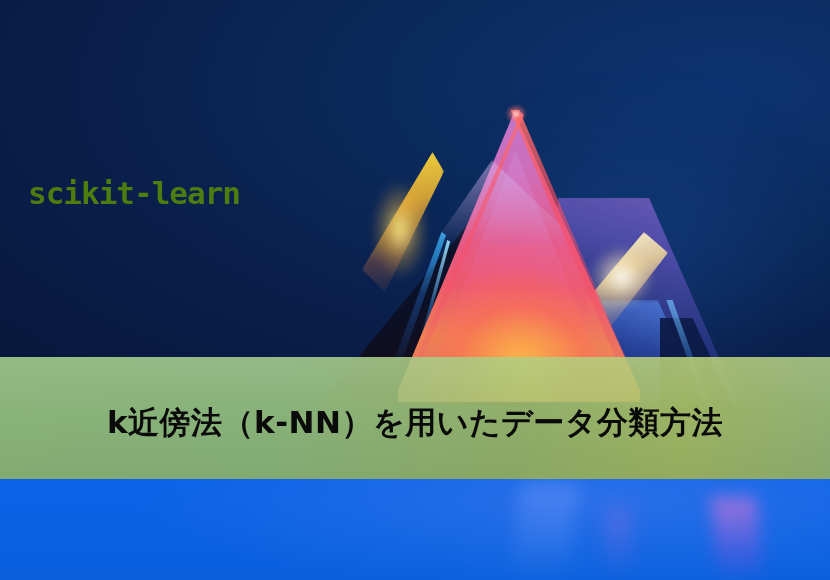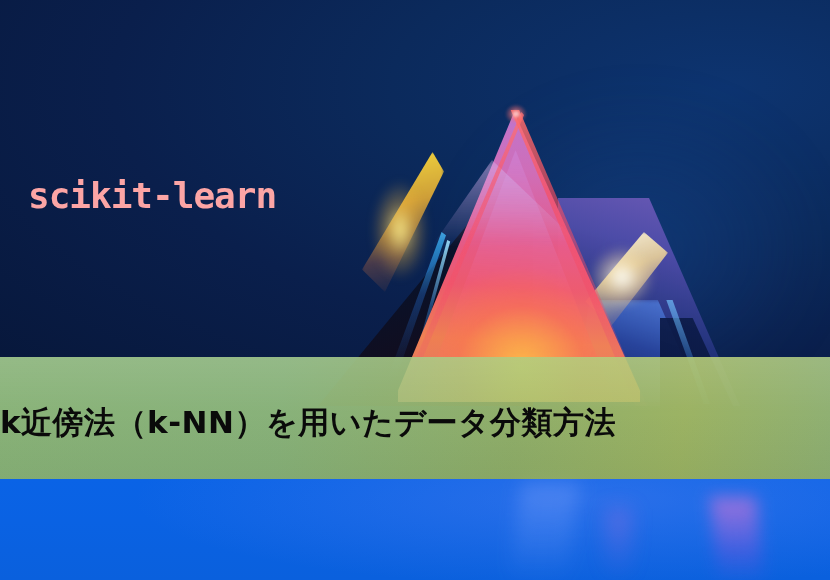--- a/index.html
+++ b/index.html
@@ -235,40 +235,40 @@
   .band-sheen {
     position: absolute;
     left: 0; top: 357px; width: 100%; height: 122px;
     background: linear-gradient(180deg, rgba(255,255,255,.10), rgba(255,255,255,0) 46%, rgba(40,70,30,.07) 100%);
   }
   .band-title {
     position: absolute;
     left: 0; top: 357px; width: 100%; height: 130px;
     display: flex;
     align-items: center;
-    justify-content: flex-start;
+    justify-content: center;
   }
   .band-title span {
     color: #0a0a0a;
     font-family: "DejaVu Sans", sans-serif;
     font-weight: 700;
     font-size: 31px;
     letter-spacing: .5px;
     white-space: nowrap;
     transform: translateY(1px);
   }
 
   
   .wordmark {
     position: absolute;
     left: 28px; top: 178px;
-    color: #fca5a5;
+    color: #4d7c0f;
     font-family: "DejaVu Sans Mono", monospace;
     font-weight: 700;
-    font-size: 36px;
+    font-size: 31px;
     letter-spacing: -1px;
     line-height: 1;
     white-space: nowrap;
   }
 </style>
 </head>
 <body>
 
 <div id="card">
 

